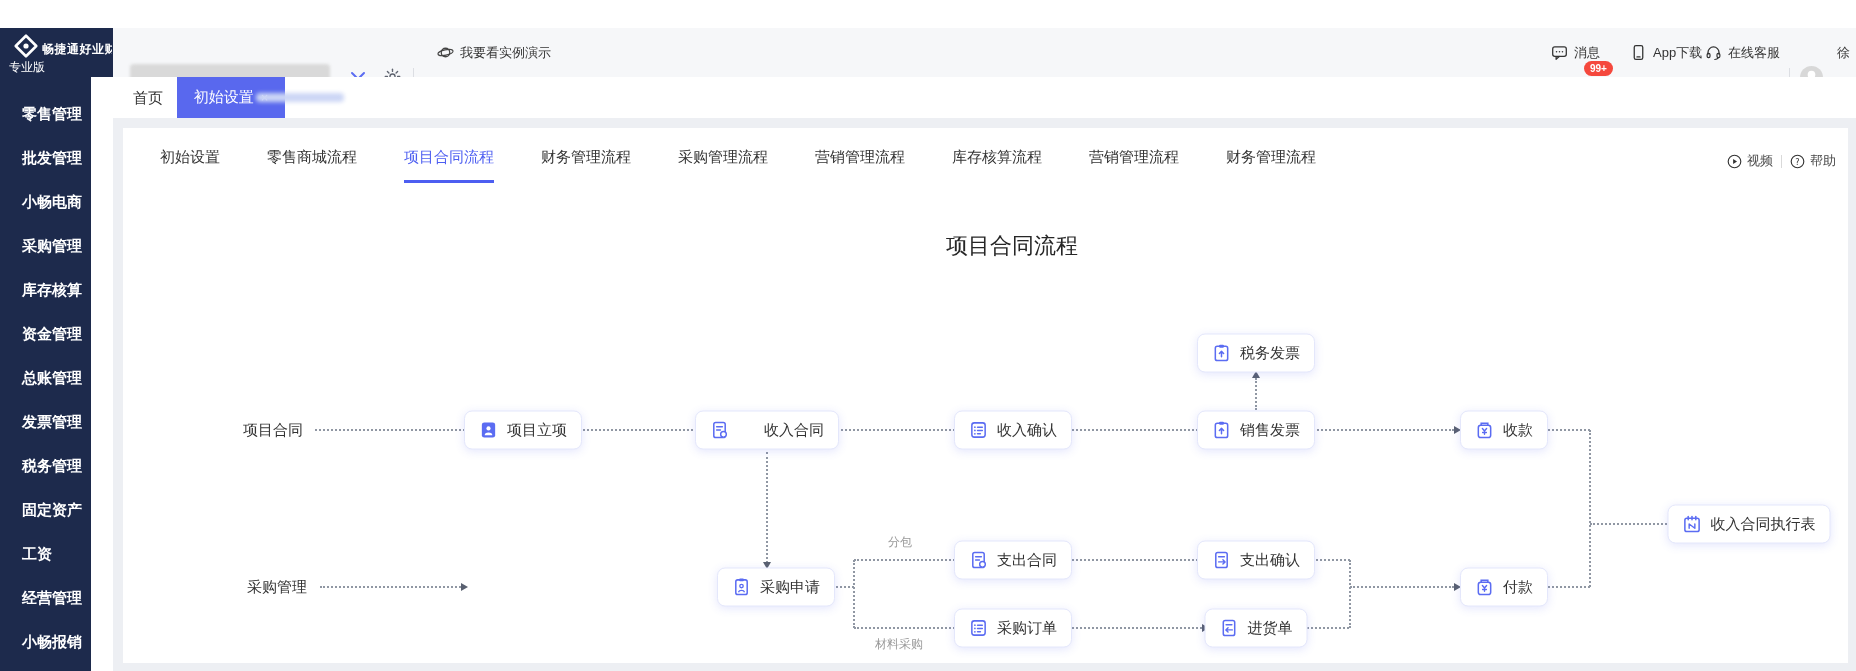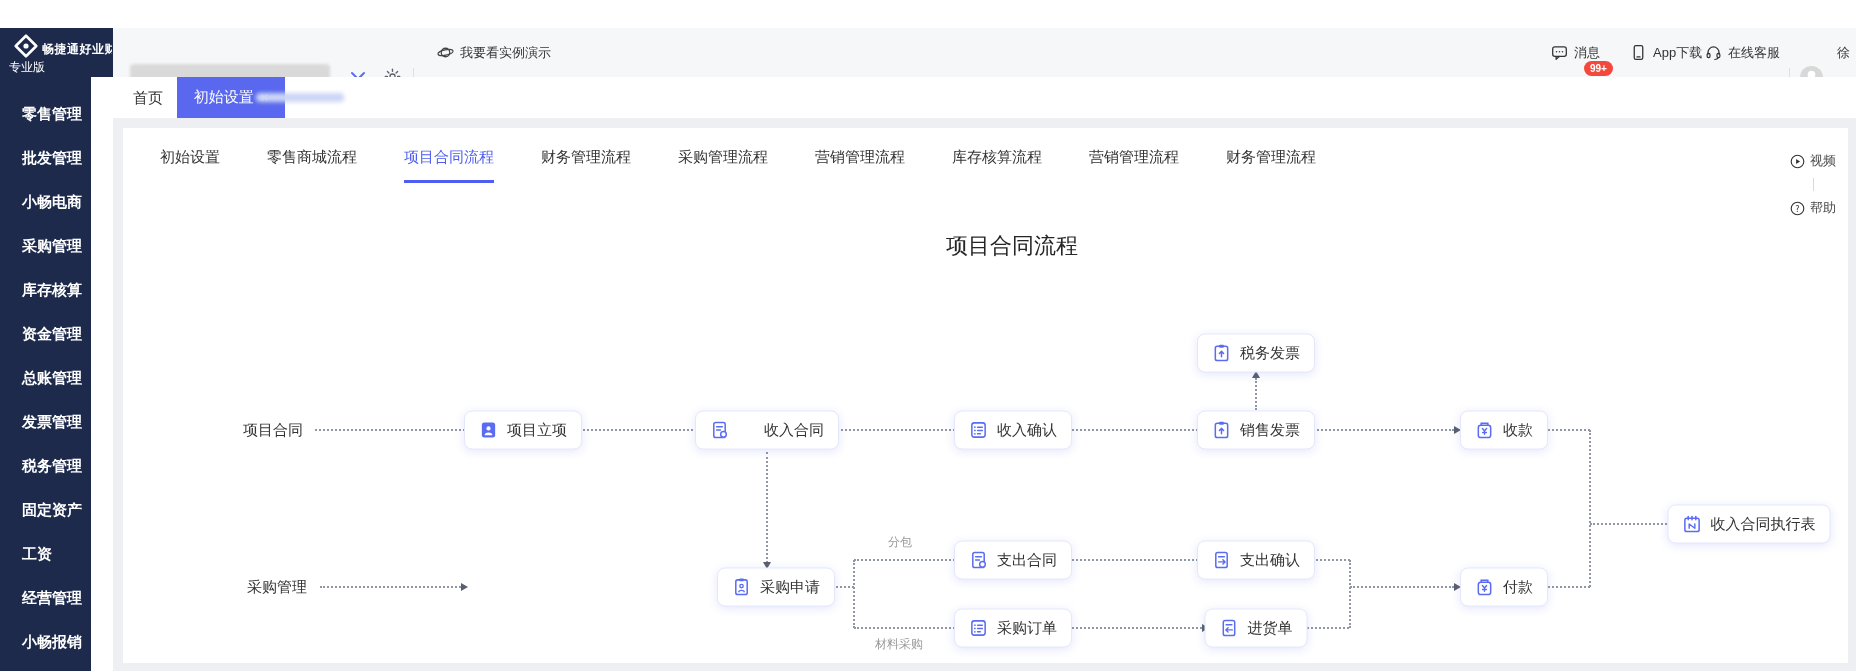--- a/index.html
+++ b/index.html
@@ -41,21 +41,21 @@
   .side-arrow { font-size:9px; margin-left:8px; color:#fff; vertical-align:1px; }
 
   
   .content { position:absolute; left:113px; top:118px; width:1743px; height:553px; background:#edeff3; }
   .panel { position:absolute; left:10px; top:10px; width:1725px; height:535px; background:#fff; }
 
   
   .subtabs { position:absolute; left:37px; top:20px; display:flex; gap:47px; font-size:15px; color:#333; }
   .subtab { padding-bottom:13px; cursor:pointer; border-bottom:3px solid transparent; white-space:nowrap; }
   .subtab.active { color:#4d5ef1; border-bottom-color:#4d5ef1; }
-  .panel-actions { position:absolute; right:12px; top:24px; display:flex; align-items:center; gap:8px; font-size:13px; color:#4a4a4a;flex-direction:column; }
+  .panel-actions { position:absolute; right:12px; top:24px; display:flex; align-items:center; gap:8px; font-size:13px; color:#4a4a4a; }
   .pa-item { display:flex; align-items:center; gap:5px; cursor:pointer; }
   .pa-div { border-left:1px solid #d9d9d9; height:13px; }
 
   
   .flow-title { position:absolute; left:889px; top:118px; transform:translate(-50%,-50%); font-size:22px; color:#262626; font-weight:500; }
   .row-label { position:absolute; transform:translate(-50%,-50%); font-size:15px; color:#333; }
   .node { position:absolute; transform:translate(-50%,-50%); display:flex; align-items:center; gap:9px;
     background:#fff; border:1px solid #e4e7fb; border-radius:8px; padding:9px 14px; font-size:15px; color:#333;
     box-shadow:0 2px 10px rgba(84,99,240,.16); white-space:nowrap; cursor:pointer; }
   .node svg { width:19px; height:19px; display:block; }

